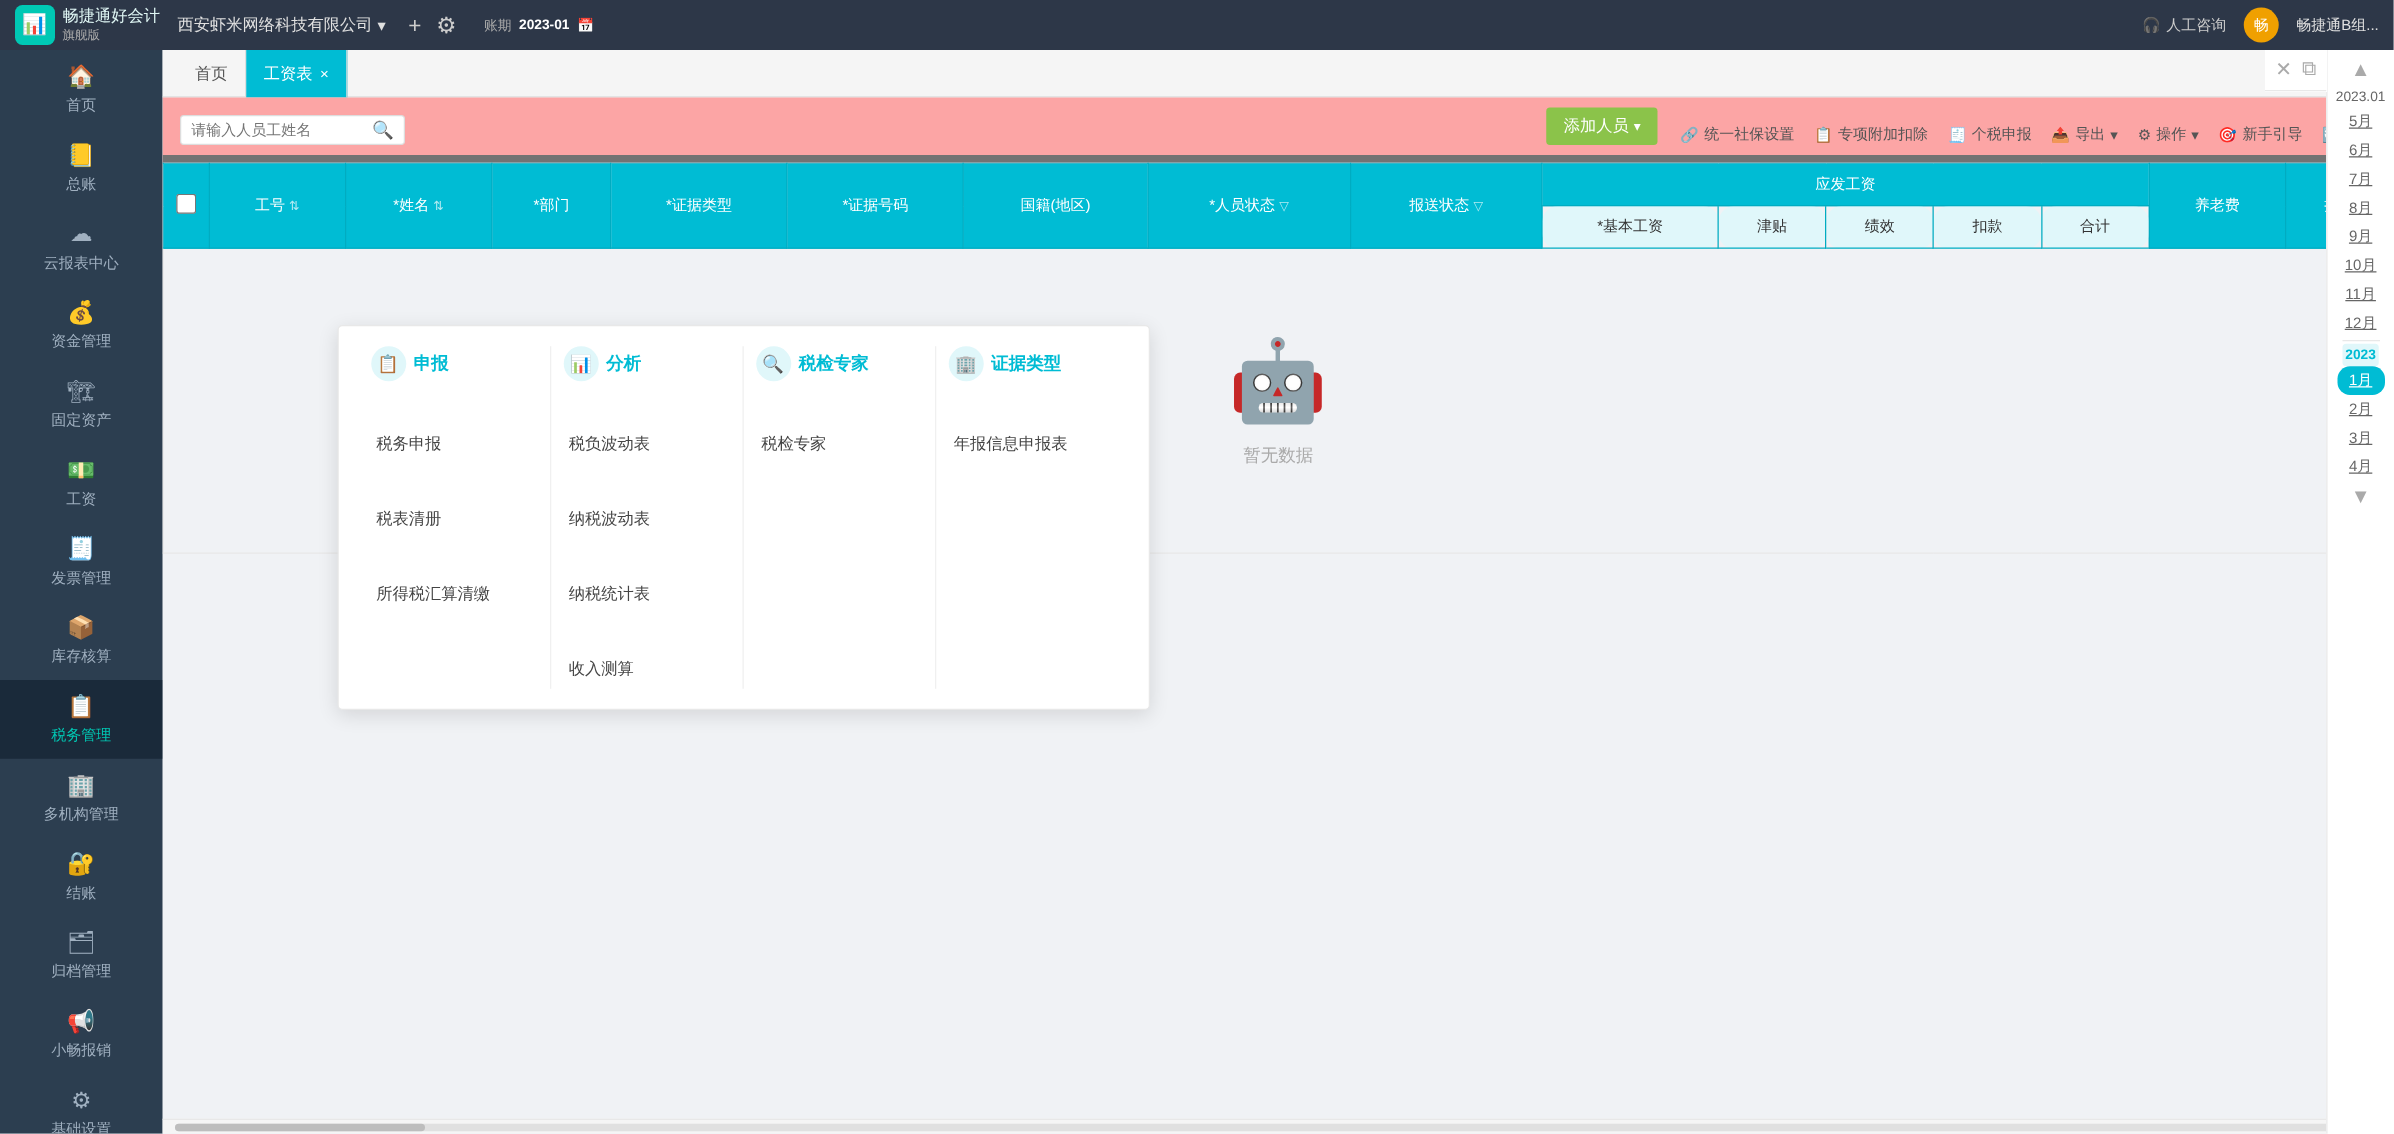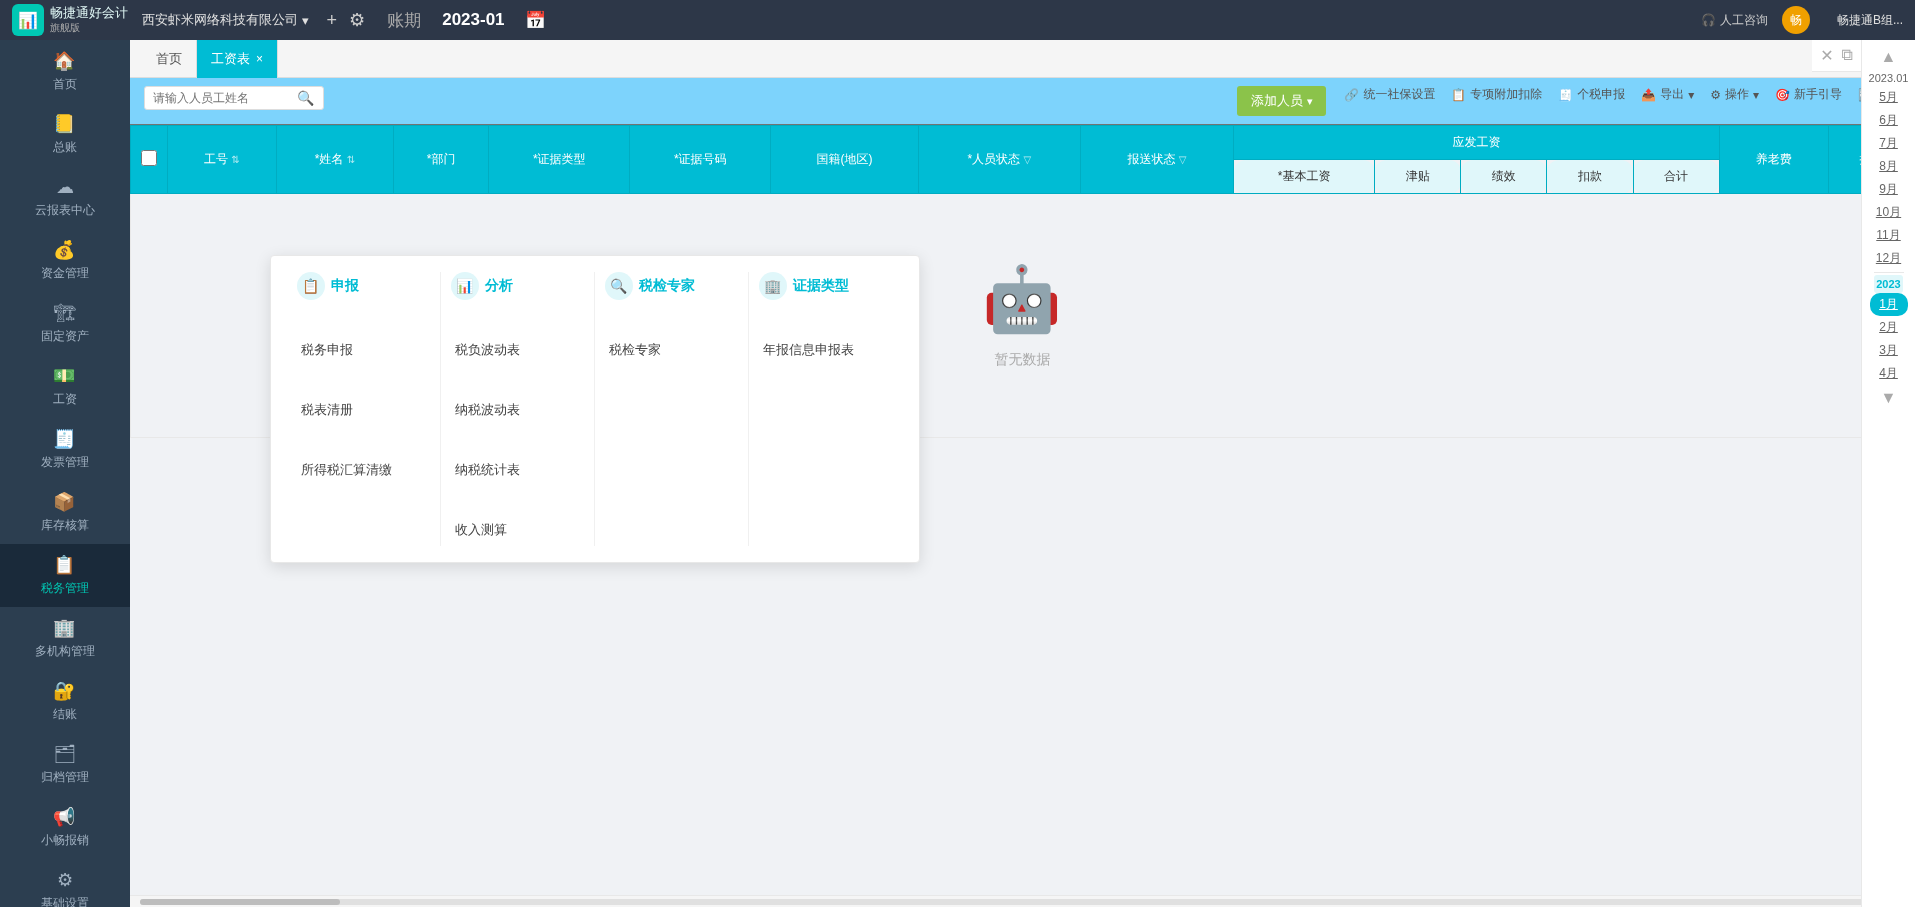--- a/index.html
+++ b/index.html
@@ -10,28 +10,28 @@
       display: flex; align-items: center; height: 40px;
       background: #2d3748; color: #fff; padding: 0 12px; gap: 10px;
     }
     .top-bar-logo { display: flex; align-items: center; gap: 6px; width: 120px; }
     .logo-icon { width: 32px; height: 32px; background: #00c8b4; border-radius: 6px; display: flex; align-items: center; justify-content: center; font-size: 16px; color: #fff; flex-shrink: 0; }
     .logo-text { font-size: 13px; color: #e0f7f5; line-height: 1.2; }
     .logo-sub { font-size: 10px; color: #aaa; }
     .company-name { font-size: 13px; color: #e0e0e0; cursor: pointer; display: flex; align-items: center; gap: 4px; }
     .top-bar-actions { display: flex; align-items: center; gap: 12px; margin-left: 8px; }
     .top-bar-action { color: #ccc; cursor: pointer; font-size: 18px; }
-    .period-info { font-size: 17px; color: #e0e0e0; display: flex; align-items: center; gap: 21px; margin-left: 12px; }
+    .period-info { font-size: 11px; color: #e0e0e0; display: flex; align-items: center; gap: 6px; margin-left: 12px; }
     .period-label { color: #aaa; }
     .period-value { color: #fff; font-weight: bold; }
     .calendar-icon { color: #00c8b4; cursor: pointer; }
     .top-right { margin-left: auto; display: flex; align-items: center; gap: 14px; }
     .user-service { display: flex; align-items: center; gap: 4px; color: #ccc; font-size: 12px; cursor: pointer; }
     .user-avatar { width: 28px; height: 28px; border-radius: 50%; background: #f0a000; display: flex; align-items: center; justify-content: center; color: #fff; font-size: 12px; }
-    .user-name { color: #e0e0e0; font-size: 12px; cursor: pointer; margin-left: 13px; }
+    .user-name { color: #e0e0e0; font-size: 12px; cursor: pointer; }
 
     
     .main-layout { display: flex; height: calc(907px - 40px); }
 
     
     .sidebar { width: 130px; background: #2c3e50; display: flex; flex-direction: column; overflow: hidden; flex-shrink: 0; }
     .sidebar-item { display: flex; flex-direction: column; align-items: center; padding: 10px 4px; cursor: pointer; color: #a0b0c0; font-size: 12px; gap: 4px; transition: background 0.2s; }
     .sidebar-item.active { background: #1a2a3a; color: #00c8b4; }
     .sidebar-item.active .sidebar-icon { color: #00c8b4; }
     .sidebar-icon { font-size: 18px; }
@@ -41,21 +41,21 @@
     .content-area { flex: 1; display: flex; flex-direction: column; overflow: hidden; }
 
     
     .tab-bar { display: flex; align-items: center; background: #f5f5f5; border-bottom: 1px solid #ddd; padding: 0 12px; height: 38px; gap: 0; }
     .tab { display: flex; align-items: center; height: 38px; padding: 0 14px; cursor: pointer; font-size: 13px; color: #555; border-right: 1px solid #ddd; gap: 6px; }
     .tab.active { background: #00bcd4; color: #fff; }
     .tab-close { font-size: 12px; cursor: pointer; color: #fff; }
     .tab-home { color: #555; }
 
     
-    .toolbar { display: flex; align-items: flex-start; padding: 8px 14px; background: #7dd3fc; border-bottom: 1px solid #737373; gap: 10px; }
+    .toolbar { display: flex; align-items: flex-end; padding: 8px 14px; background: #fca5a5; border-bottom: 6px solid #737373; gap: 10px; }
     .search-input-wrap { display: flex; align-items: center; border: 1px solid #ddd; background: #fff; border-radius: 3px; padding: 3px 8px; gap: 4px; width: 180px; }
     .search-input-wrap input { border: none; outline: none; font-size: 12px; color: #666; width: 100%; background: transparent; }
     .search-icon { color: #aaa; font-size: 14px; }
     .btn-add { background: #8bc34a; color: #fff; border: none; padding: 6px 14px; border-radius: 3px; cursor: pointer; font-size: 13px; display: flex; align-items: center; gap: 4px; margin-left: 44px; }
     .btn-dropdown-arrow { font-size: 11px; }
     .toolbar-actions { display: flex; align-items: center; gap: 16px; margin-left: 8px; }
     .toolbar-action { display: flex; align-items: center; gap: 4px; color: #555; font-size: 12px; cursor: pointer; white-space: nowrap; }
     .spacer { flex: 1; }
 
     

